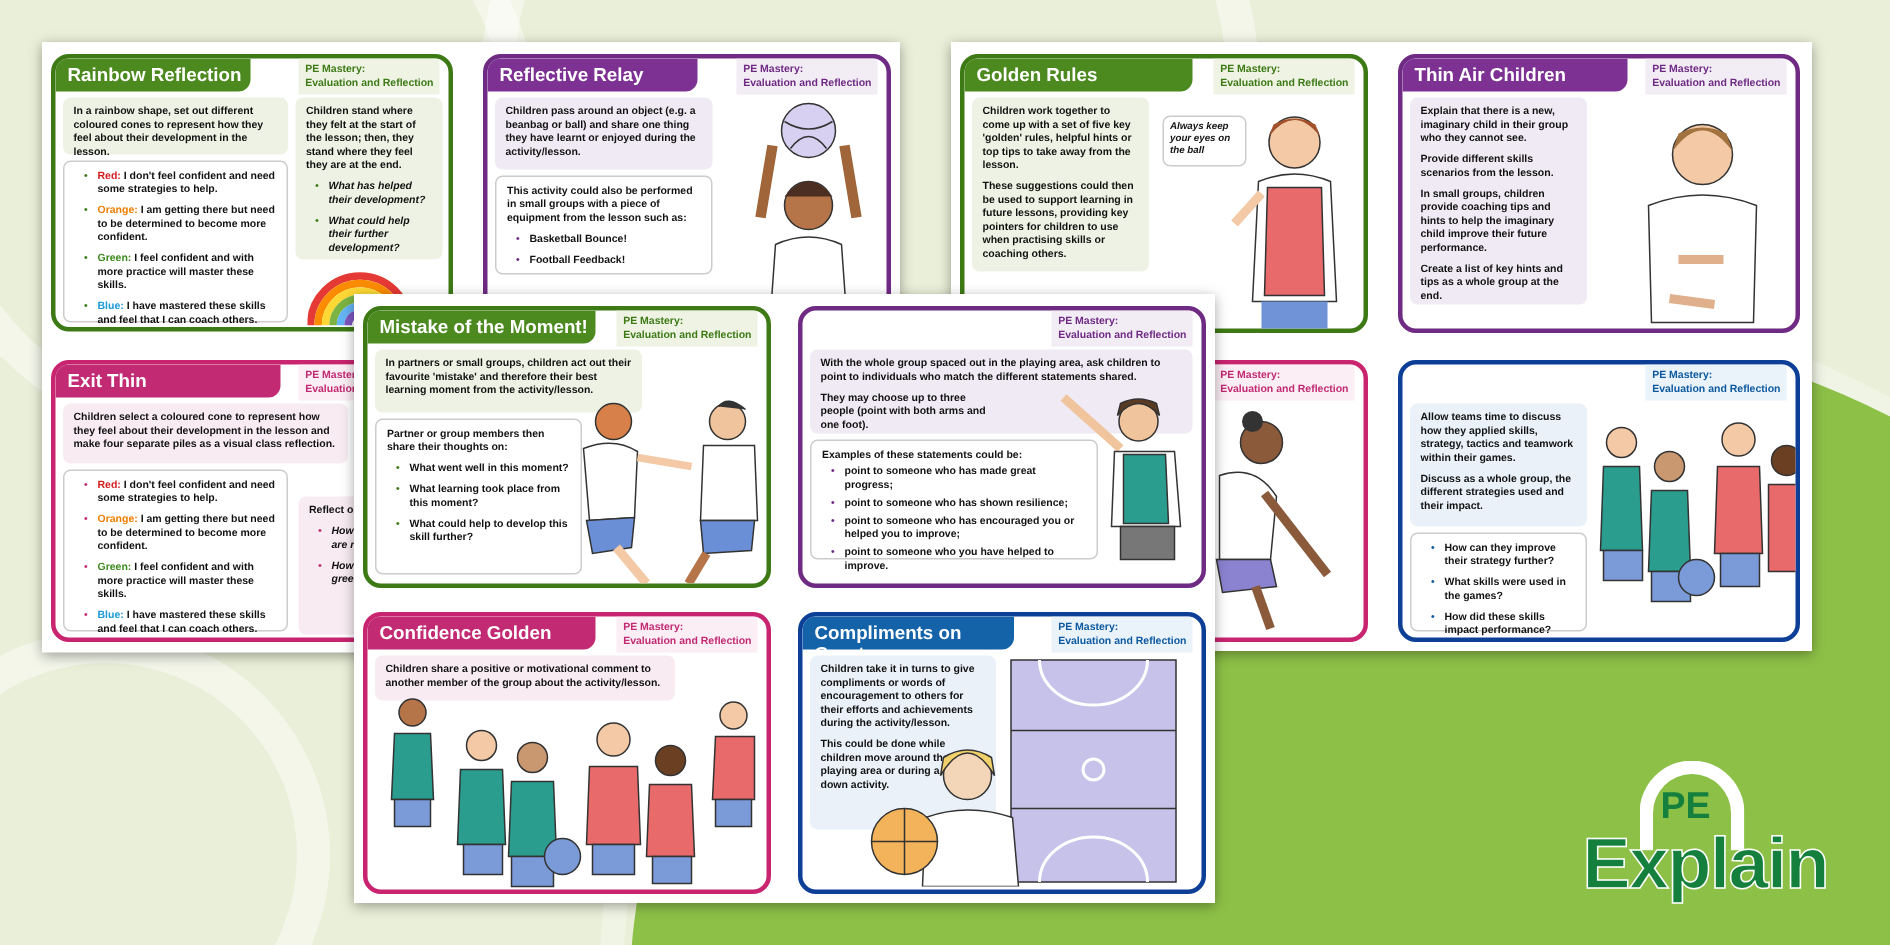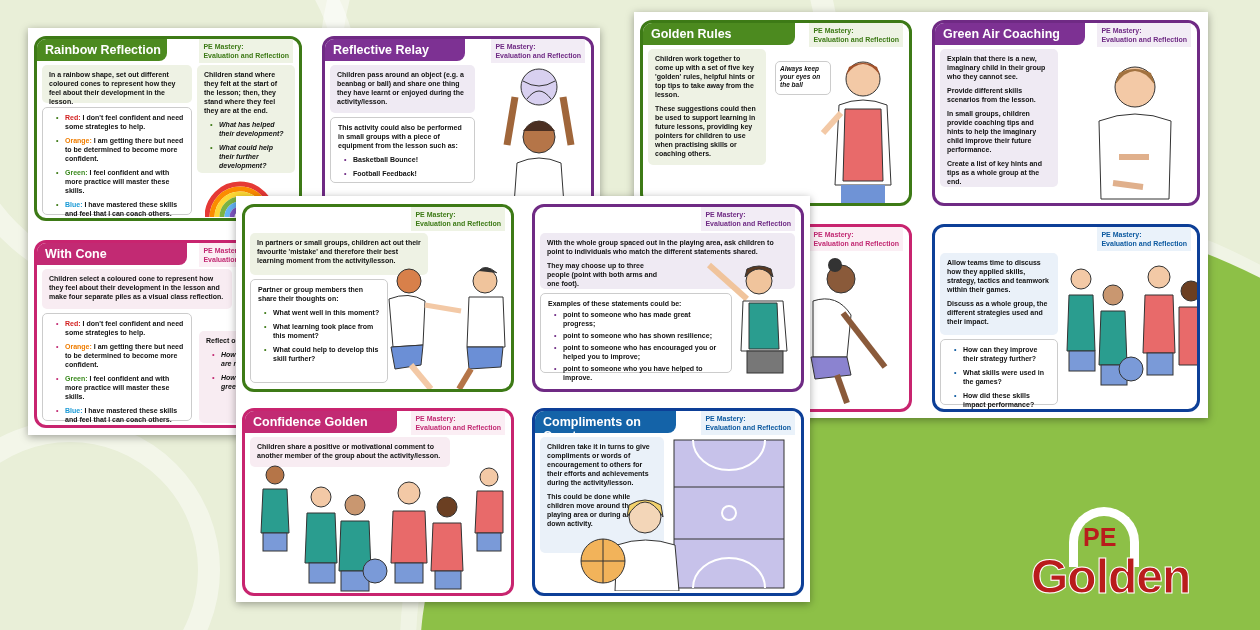--- a/index.html
+++ b/index.html
@@ -19,21 +19,21 @@
 .box li{position:relative;padding-left:9px;margin-bottom:5px}
 .box li:before{content:"•";position:absolute;left:0}
 .white{background:#fff;border:1px solid #ccc}
 .it{font-style:italic}
 .fig{position:absolute}
 .g{border-color:#3d7a16}.g .hdr{background:#4c8a1f}.g .tag{color:#3d7a16;background:#eef3e4}.g .tint{background:#eef2e4}.g li:before{color:#3d7a16}
 .p{border-color:#6f2a84}.p .hdr{background:#7d3193}.p .tag{color:#6f2a84;background:#f2ecf5}.p .tint{background:#efeaf3}.p li:before{color:#6f2a84}
 .m{border-color:#c8246f}.m .hdr{background:#c22a73}.m .tag{color:#c22a73;background:#fbeef4}.m .tint{background:#f8ecf2}.m li:before{color:#c22a73}
 .b{border-color:#0d3f97}.b .hdr{background:#1463a8}.b .tag{color:#0d5aa0;background:#eaf2fa}.b .tint{background:#eaf1f9}.b li:before{color:#0d5aa0}
 .red{color:#d21f1f}.org{color:#ef7d00}.grn{color:#3b8a1e}.blu{color:#1a9ad6}
-.logo{position:absolute;left:1031px;top:505px;width:190px;height:110px;color:#b91c1c}
+.logo{position:absolute;left:1055px;top:505px;width:190px;height:110px;color:#15803d}
 .logo .arc{position:absolute;left:38px;top:2px;width:70px;height:60px;border:9px solid #fff;border-bottom:none;border-radius:40px 40px 0 0}
 .logo .pe{position:absolute;left:52px;top:18px;font-size:25px;font-weight:bold}
 .logo .mastery{position:absolute;left:0;top:44px;font-size:48px;font-weight:bold;letter-spacing:-1px;text-shadow:0 0 0 #fff;-webkit-text-stroke:1px #fff}
 </style>
 </head>
 <body>
 
 <div class="bgpattern">
   <div class="ring" style="left:-60px;top:-120px;width:420px;height:420px"></div>
   <div class="ring" style="left:320px;top:-200px;width:520px;height:520px"></div>
@@ -95,21 +95,21 @@
       <circle cx="46" cy="20" r="18" fill="#d8d0f0" stroke="#333"></circle>
       <path d="M30 14 Q46 24 62 14 M34 32 Q46 16 58 32" fill="none" stroke="#333"></path>
       <path d="M22 30 L14 78 M70 30 L78 78" stroke="#a0663a" stroke-width="7"></path>
       <circle cx="46" cy="70" r="16" fill="#b57548" stroke="#333"></circle>
       <path d="M30 64 Q46 44 62 64" fill="#4a2f22"></path>
       <path d="M20 152 L24 96 Q46 86 68 96 L72 152 Z" fill="#fff" stroke="#333"></path>
     </svg>
   </div>
 
   <div class="card m" style="left:6px;top:212px;width:268px;height:188px">
-    <div class="hdr" style="width:150px">With Cone</div>
+    <div class="hdr" style="width:150px">Exit Thin</div>
     <div class="tag">
         <div>PE Mastery:</div>
         <div>Evaluation and Reflection</div>
       </div>
     <div class="box tint" style="left:5px;top:26px;width:190px;height:40px">Children select a coloured cone to represent how they feel about their development in the lesson and make four separate piles as a visual class reflection.</div>
     <div class="box white" style="left:5px;top:70px;width:150px;height:108px">
       <ul>
         <li><span class="red">Red:</span><span> I don't feel confident and need some strategies to help.</span></li>
         <li><span class="org">Orange:</span><span> I am getting there but need to be determined to become more confident.</span></li>
         <li><span class="grn">Green:</span><span> I feel confident and with more practice will master these skills.</span></li>
@@ -119,21 +119,21 @@
     <div class="box tint" style="left:162px;top:88px;width:90px;height:92px">
       <p>Reflect on of cones:</p>
       <ul class="it">
           <li>How co suppor are red</li>
           <li>How co challen green/</li>
         </ul>
     </div>
   </div>
 </div>
 
-<div class="sheet" style="left:634px;top:12px;width:574px;height:406px">
+<div class="sheet" style="left:634px;top:28px;width:574px;height:406px">
   <div class="card g" style="left:6px;top:8px;width:272px;height:186px">
     <div class="hdr" style="width:152px">Golden Rules</div>
     <div class="tag">
         <div>PE Mastery:</div>
         <div>Evaluation and Reflection</div>
       </div>
     <div class="box tint" style="left:5px;top:26px;width:118px;height:116px">
       <p>Children work together to come up with a set of five key 'golden' rules, helpful hints or top tips to take away from the lesson.</p>
         <p>These suggestions could then be used to support learning in future lessons, providing key pointers for children to use when practising skills or coaching others.</p>
     </div>
@@ -141,21 +141,21 @@
     <svg class="fig" style="left:176px;top:30px" width="88" height="152" viewBox="0 0 88 152">
       <circle cx="44" cy="26" r="17" fill="#f3c9a6" stroke="#333"></circle>
       <path d="M27 22 Q44 0 61 22 L58 14 Q44 6 30 14 Z" fill="#a2522b"></path>
       <path d="M20 52 Q44 42 68 52 L72 132 L16 132 Z" fill="#fff" stroke="#333"></path>
       <path d="M26 56 L62 56 L64 128 L24 128 Z" fill="#e86a6a" stroke="#333"></path>
       <path d="M22 60 L4 80" stroke="#f3c9a6" stroke-width="6"></path>
       <rect x="22" y="132" width="44" height="20" fill="#6f93d6"></rect>
     </svg>
   </div>
   <div class="card p" style="left:298px;top:8px;width:268px;height:186px">
-    <div class="hdr" style="width:150px">Green Air Coaching</div>
+    <div class="hdr" style="width:150px">Thin Air Children</div>
     <div class="tag">
         <div>PE Mastery:</div>
         <div>Evaluation and Reflection</div>
       </div>
     <div class="box tint" style="left:5px;top:26px;width:118px;height:138px">
       <p>Explain that there is a new, imaginary child in their group who they cannot see.</p>
         <p>Provide different skills scenarios from the lesson.</p>
         <p>In small groups, children provide coaching tips and hints to help the imaginary child improve their future performance.</p>
         <p>Create a list of key hints and tips as a whole group at the end.</p>
     </div>
@@ -217,20 +217,21 @@
       <g stroke="#333">
           <circle cx="128" cy="30" r="10" fill="#6b3f22"></circle>
           <path d="M116 46 L138 46 L138 104 L116 104 Z" fill="#e86a6a"></path>
         </g>
     </svg>
   </div>
 </div>
 
 <div class="sheet" style="left:236px;top:196px;width:574px;height:406px">
   <div class="card g" style="left:6px;top:8px;width:272px;height:188px">
+    <div class="hdr" style="width:152px">Mistake of the Moment!</div>
     <div class="tag">
         <div>PE Mastery:</div>
         <div>Evaluation and Reflection</div>
       </div>
     <div class="box tint" style="left:5px;top:26px;width:178px;height:42px">In partners or small groups, children act out their favourite 'mistake' and therefore their best learning moment from the activity/lesson.</div>
     <div class="box white" style="left:5px;top:72px;width:138px;height:104px">
       <p>Partner or group members then share their thoughts on:</p>
       <ul>
           <li>What went well in this moment?</li>
           <li>What learning took place from this moment?</li>
@@ -350,14 +351,14 @@
           <circle cx="28" cy="70" r="22" fill="#f2b35a"></circle>
           <path d="M6 70 L50 70 M28 48 L28 92" stroke="#333"></path>
         </g>
     </svg>
   </div>
 </div>
 
 <div class="logo">
   <div class="arc"></div>
   <div class="pe">PE</div>
-  <div class="mastery">Golden</div>
+  <div class="mastery">Explain</div>
 </div>
 
 </body></html>

